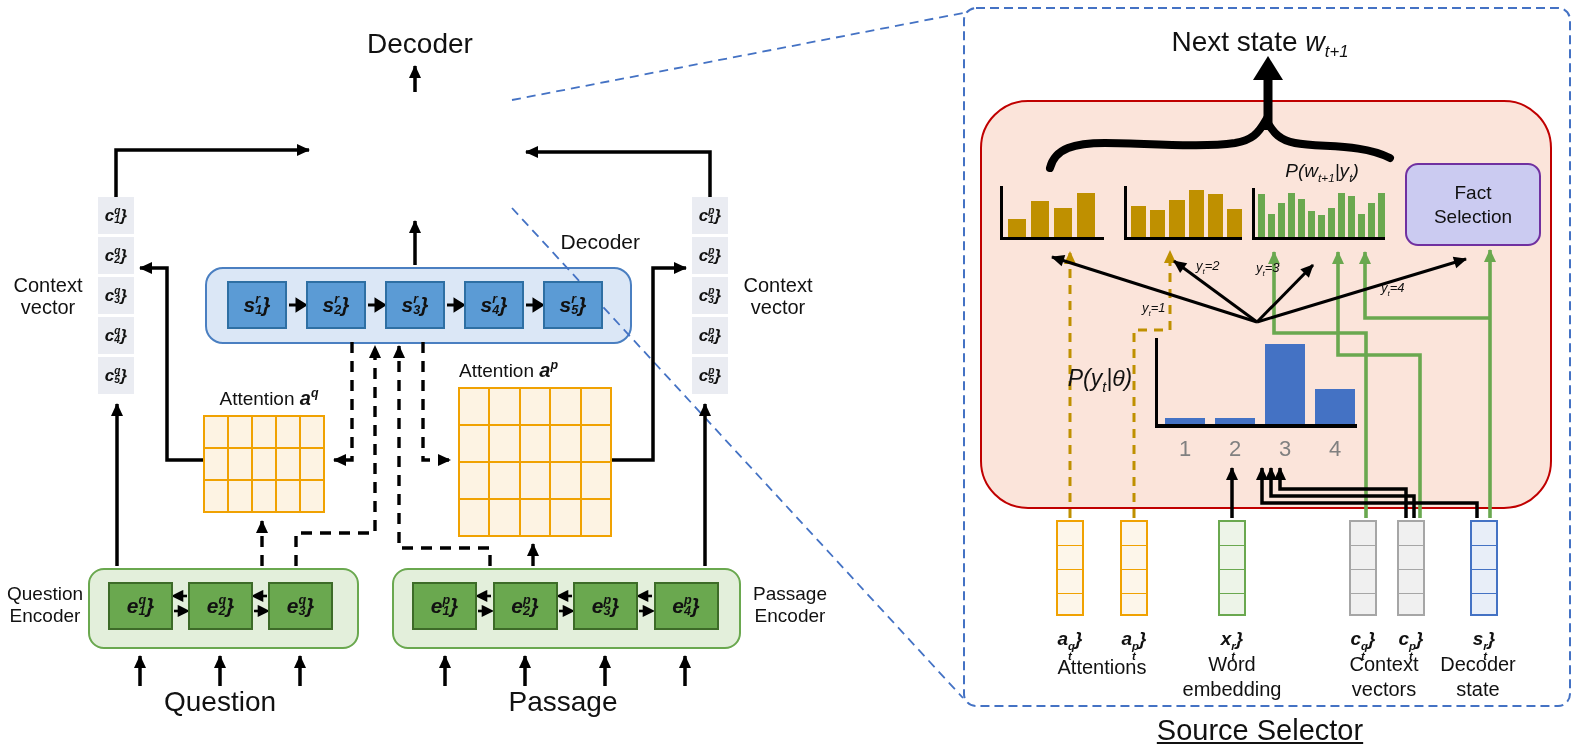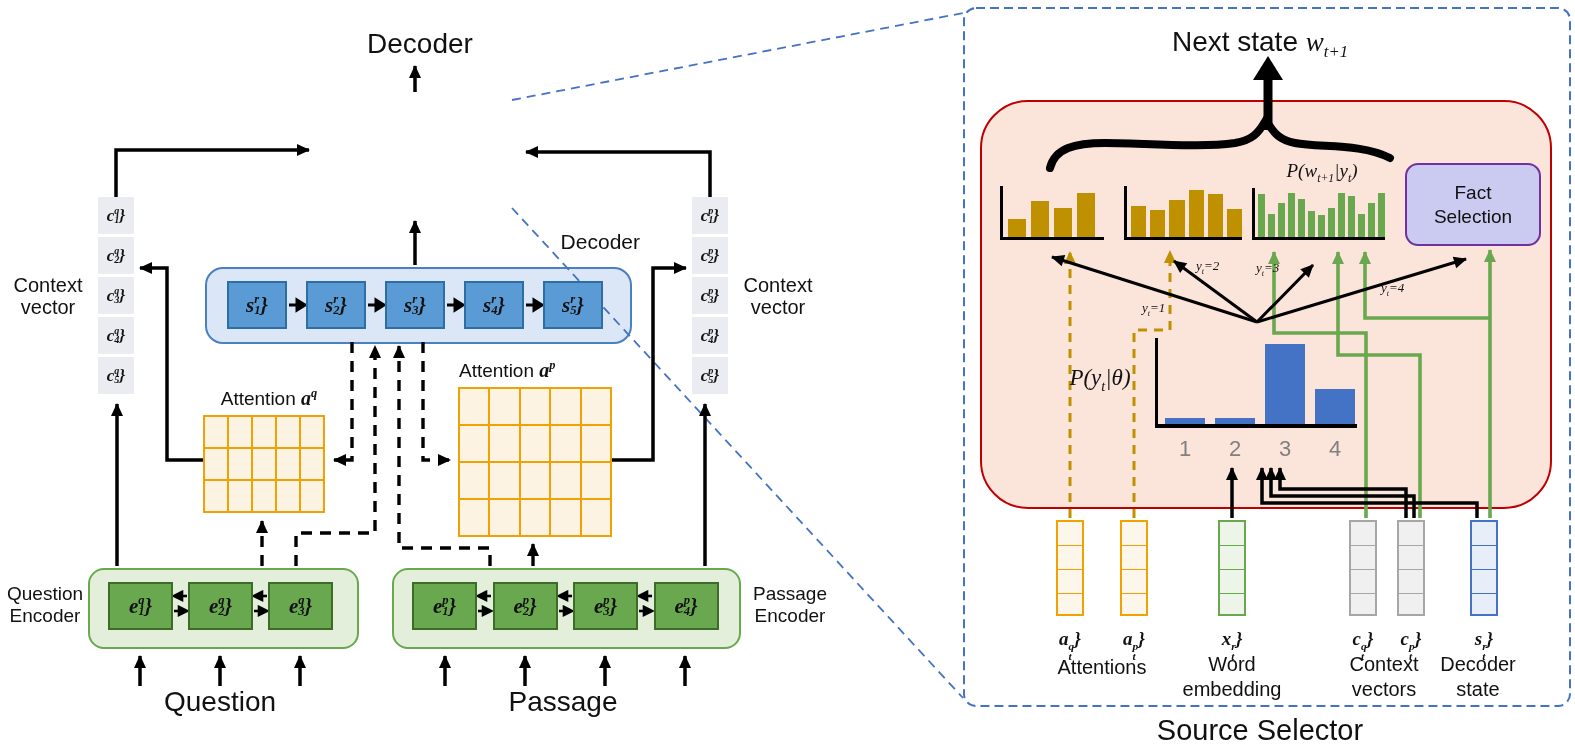--- a/index.html
+++ b/index.html
@@ -4,21 +4,21 @@
 <style>
   html,body{margin:0;padding:0;background:#ffffff;}
   #canvas{position:relative;width:1575px;height:746px;background:#ffffff;overflow:hidden;
           font-family:"Liberation Sans", sans-serif;color:#111;}
   .abs{position:absolute;}
   .ctr{text-align:center;}
   svg.layer{position:absolute;left:0;top:0;width:1575px;height:746px;pointer-events:none;z-index:2;}
   .z1{z-index:1;} .z3{position:absolute;z-index:3;}
 
   
-  .math{font-family:Liberation Serif, serif;font-style:italic;}
+  .math{font-family:Liberation Sans, sans-serif;font-style:italic;}
   .math-b{font-weight:bold;}
   .math sub,.math sup{font-size:0.62em;font-style:italic;}
   .stk{display:inline-flex;flex-direction:column;font-size:0.60em;line-height:0.85;
        vertical-align:-0.45em;text-align:left;}
 
   
   .src-sel{left:312px;top:95px;width:208px;height:117px;background:#fbe4da;border:2.5px solid #c00000;
            border-radius:22px;display:flex;flex-direction:column;justify-content:center;align-items:center;
            font-size:27px;line-height:34px;}
   .panel{left:980px;top:100px;width:568px;height:405px;background:#fbe4da;border:2.5px solid #c00000;border-radius:48px;}
@@ -75,21 +75,21 @@
 
   
   .vcol{position:absolute;top:520px;width:28px;height:96px;border:2px solid;box-sizing:border-box;z-index:3;}
   .vcell{height:23px;border-bottom:1.5px solid;}
   .vcell:last-child{border-bottom:none;}
   .vlabel{top:628px;width:56px;text-align:center;font-size:19px;z-index:3;}
   .glabel{font-size:20px;line-height:25px;text-align:center;z-index:3;}
 
   .branch{font-size:13px;z-index:3;white-space:nowrap;}
   .pylab{font-size:23px;} .pwlab{font-size:19px;}
-  .title-r{font-size:28px;} .panel-title{font-size:29px;}
+  .title-r{font-size:28px;} .panel-title{font-size:29px;text-decoration:underline;}
 </style>
 </head>
 <body>
 
 <div id="canvas">
 
   <div class="abs z1 dec-wrap"></div>
   <div class="abs z1 enc-wrap enc-q"></div>
   <div class="abs z1 enc-wrap enc-p"></div>
   <div class="abs z1 panel"></div>

